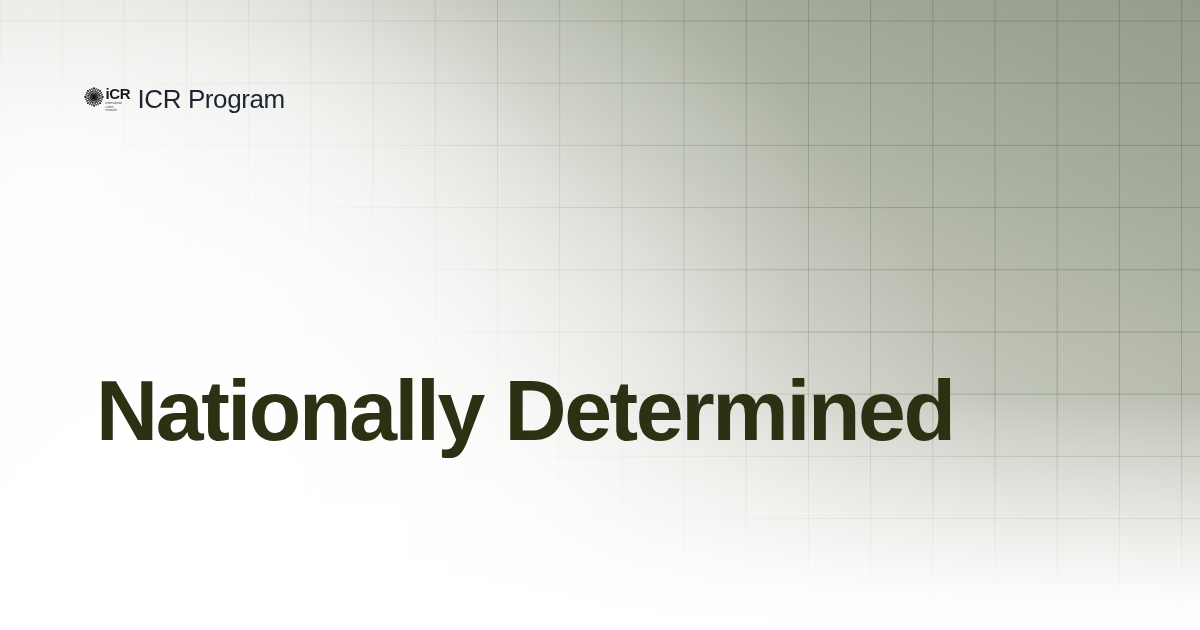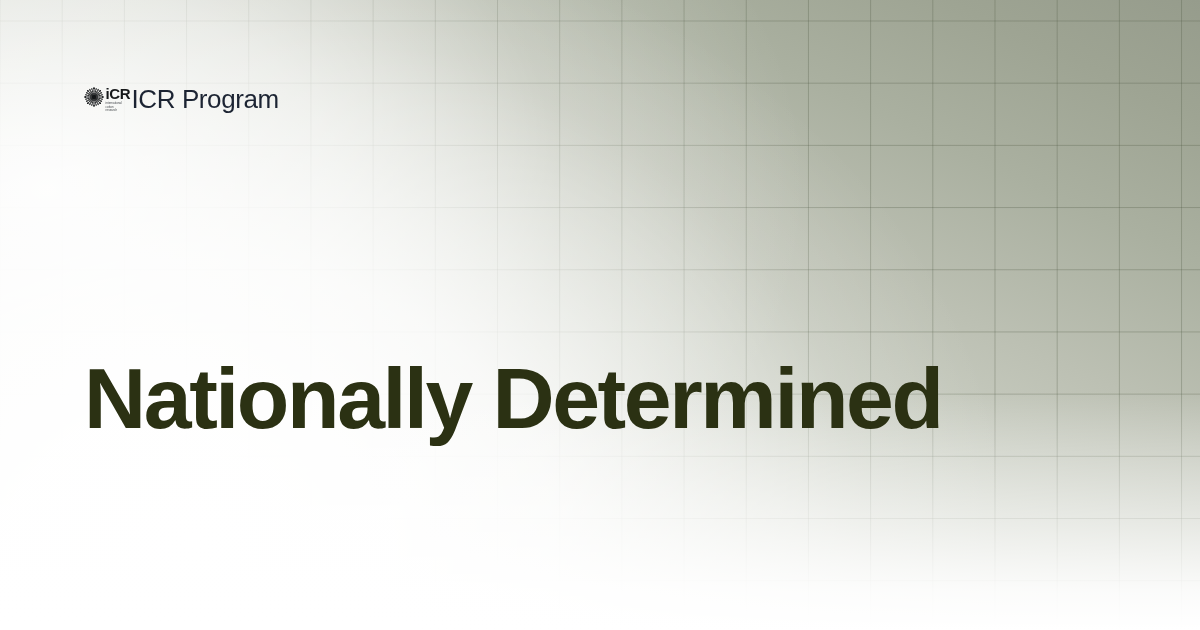--- a/index.html
+++ b/index.html
@@ -90,21 +90,21 @@
   }
 
   
 
   #brand {
     position: absolute;
     left: 84px;
     top: 84px;
     display: flex;
     align-items: center;
-    gap: 0;
+    gap: 6px;
   }
 
   #logo-lockup {
     display: flex;
     align-items: flex-start;
     gap: 1.5px;
   }
 
   #emblem {
     display: block;
@@ -151,21 +151,21 @@
     white-space: nowrap;
   }
 
   
 
   #headline {
     position: absolute;
     left: 80px;
     top: 352px;
     width: 1040px;
-    margin: 4px;
+    margin: 16px;
     font-family: "Liberation Sans", sans-serif;
     font-size: 86px;
     font-weight: 700;
     line-height: 0.99;
     letter-spacing: -2.4px;
     color: #2b3113;
   }
 
   .headline-line {
     display: block;

